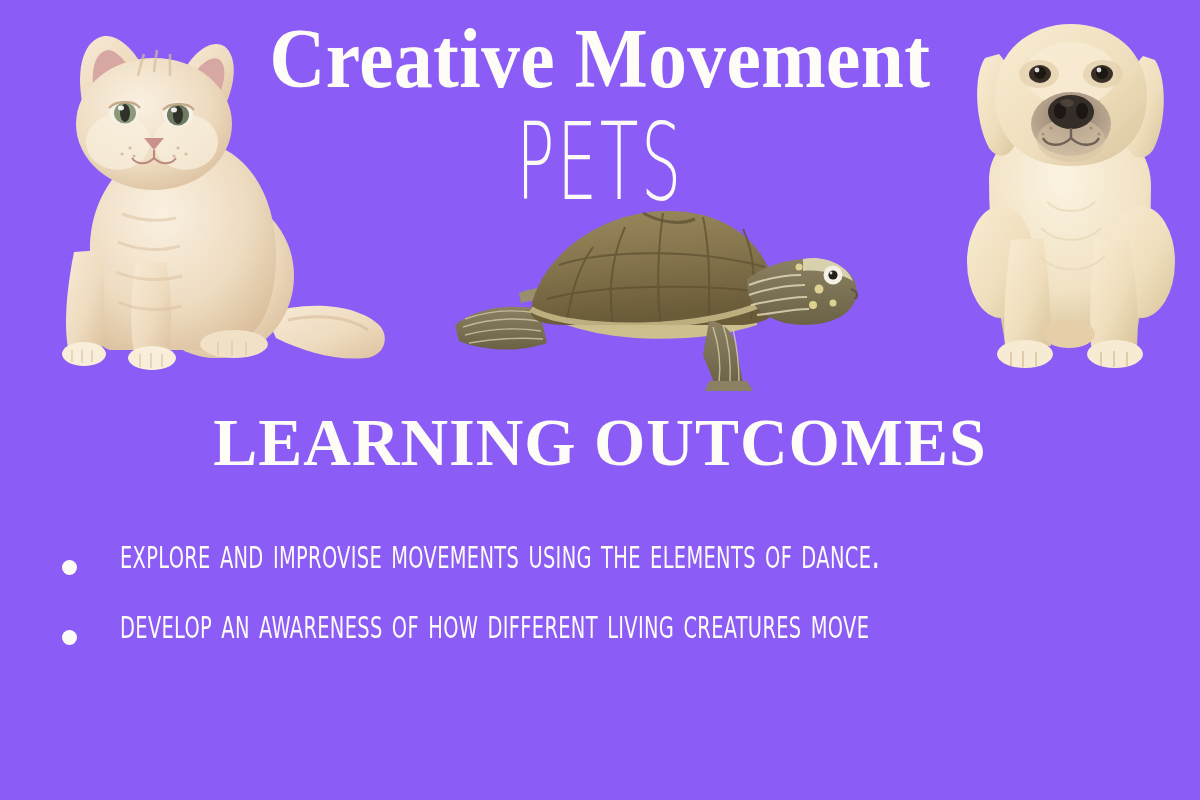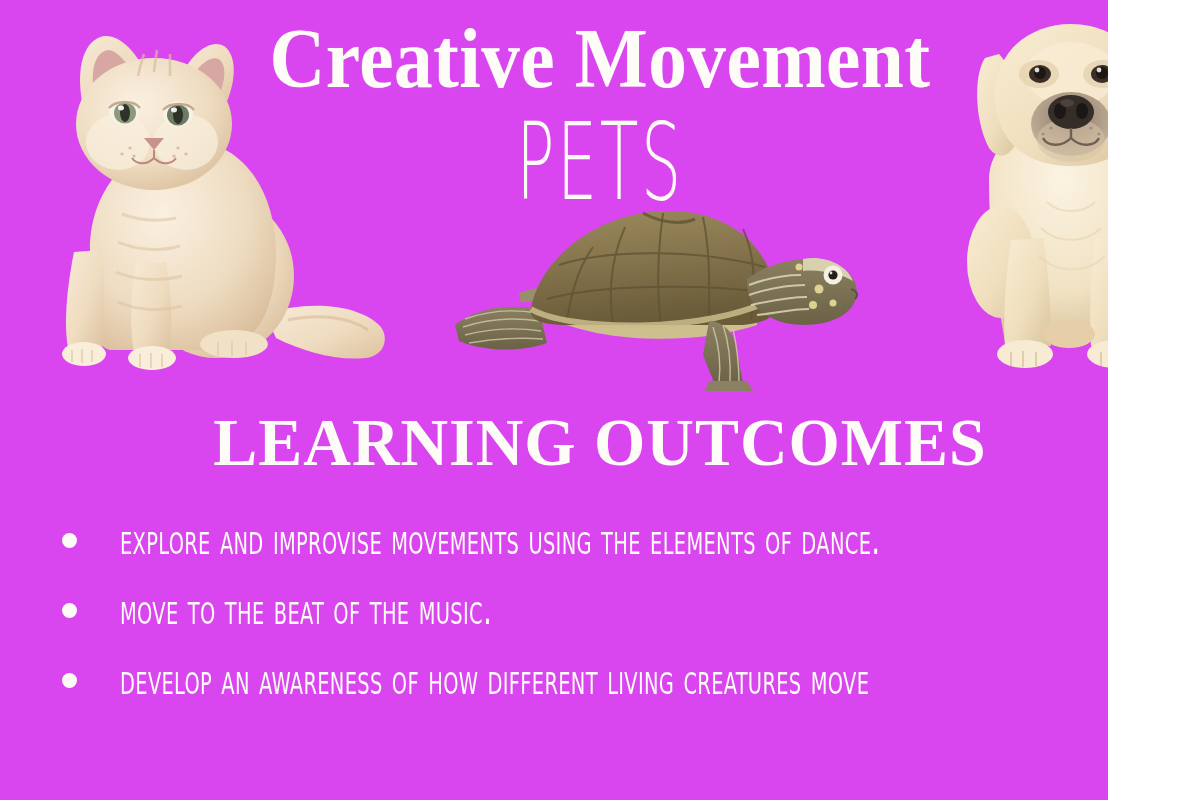--- a/index.html
+++ b/index.html
@@ -82,21 +82,21 @@
     width: 1120px;
     z-index: 6;
     margin: 0;
     padding: 0;
     list-style: none;
   }
   .lo-item {
     position: relative;
     height: 70px;
     display: flex;
-    align-items: center;
+    align-items: flex-end;
   }
   .lo-bullet {
     flex: 0 0 auto;
     width: 15px;
     height: 15px;
     border-radius: 50%;
     background: #fcfbf6;
     margin-right: 43px;
   }
   .lo-text {
@@ -117,21 +117,21 @@
   
   .animal { position: absolute; z-index: 3; }
   #kitten  { left: 18px;  top: 14px;  width: 380px; height: 386px; }
   #turtle  { left: 447px; top: 193px; width: 420px; height: 200px; }
   #puppy   { left: 955px; top: 12px;  width: 230px; height: 368px; }
   .animal svg { display: block; width: 100%; height: 100%; }
 </style>
 </head>
 <body>
 
-<div id="poster" style="background: #d946ef; width: 1108px; height: 800px;">
+<div id="poster" style="background: #8b5cf6; width: 1200px; height: 800px;">
 
   <div class="animal" id="kitten">
     <svg viewBox="0 0 380 386" xmlns="http://www.w3.org/2000/svg">
       <defs>
         <linearGradient id="kfur" x1="0" y1="0" x2="1" y2="1">
           <stop offset="0%" stop-color="#f7ead6"></stop>
           <stop offset="55%" stop-color="#efdcc0"></stop>
           <stop offset="100%" stop-color="#ddc2a1"></stop>
         </linearGradient>
         <radialGradient id="kbody" cx="40%" cy="35%" r="75%">
@@ -391,21 +391,17 @@
 
   <div class="lo-heading">LEARNING OUTCOMES</div>
 
   <ul class="lo-list">
     <li class="lo-item">
       <span class="lo-bullet"></span>
       <span class="lo-text">Explore and improvise movements using the elements of dance.</span>
     </li>
     <li class="lo-item">
       <span class="lo-bullet"></span>
-      <span class="lo-text">Move to the beat of the music.</span>
-    </li>
-    <li class="lo-item">
-      <span class="lo-bullet"></span>
       <span class="lo-text">Develop an awareness of how different living creatures move</span>
     </li>
   </ul>
 
 </div>
 
 </body></html>

